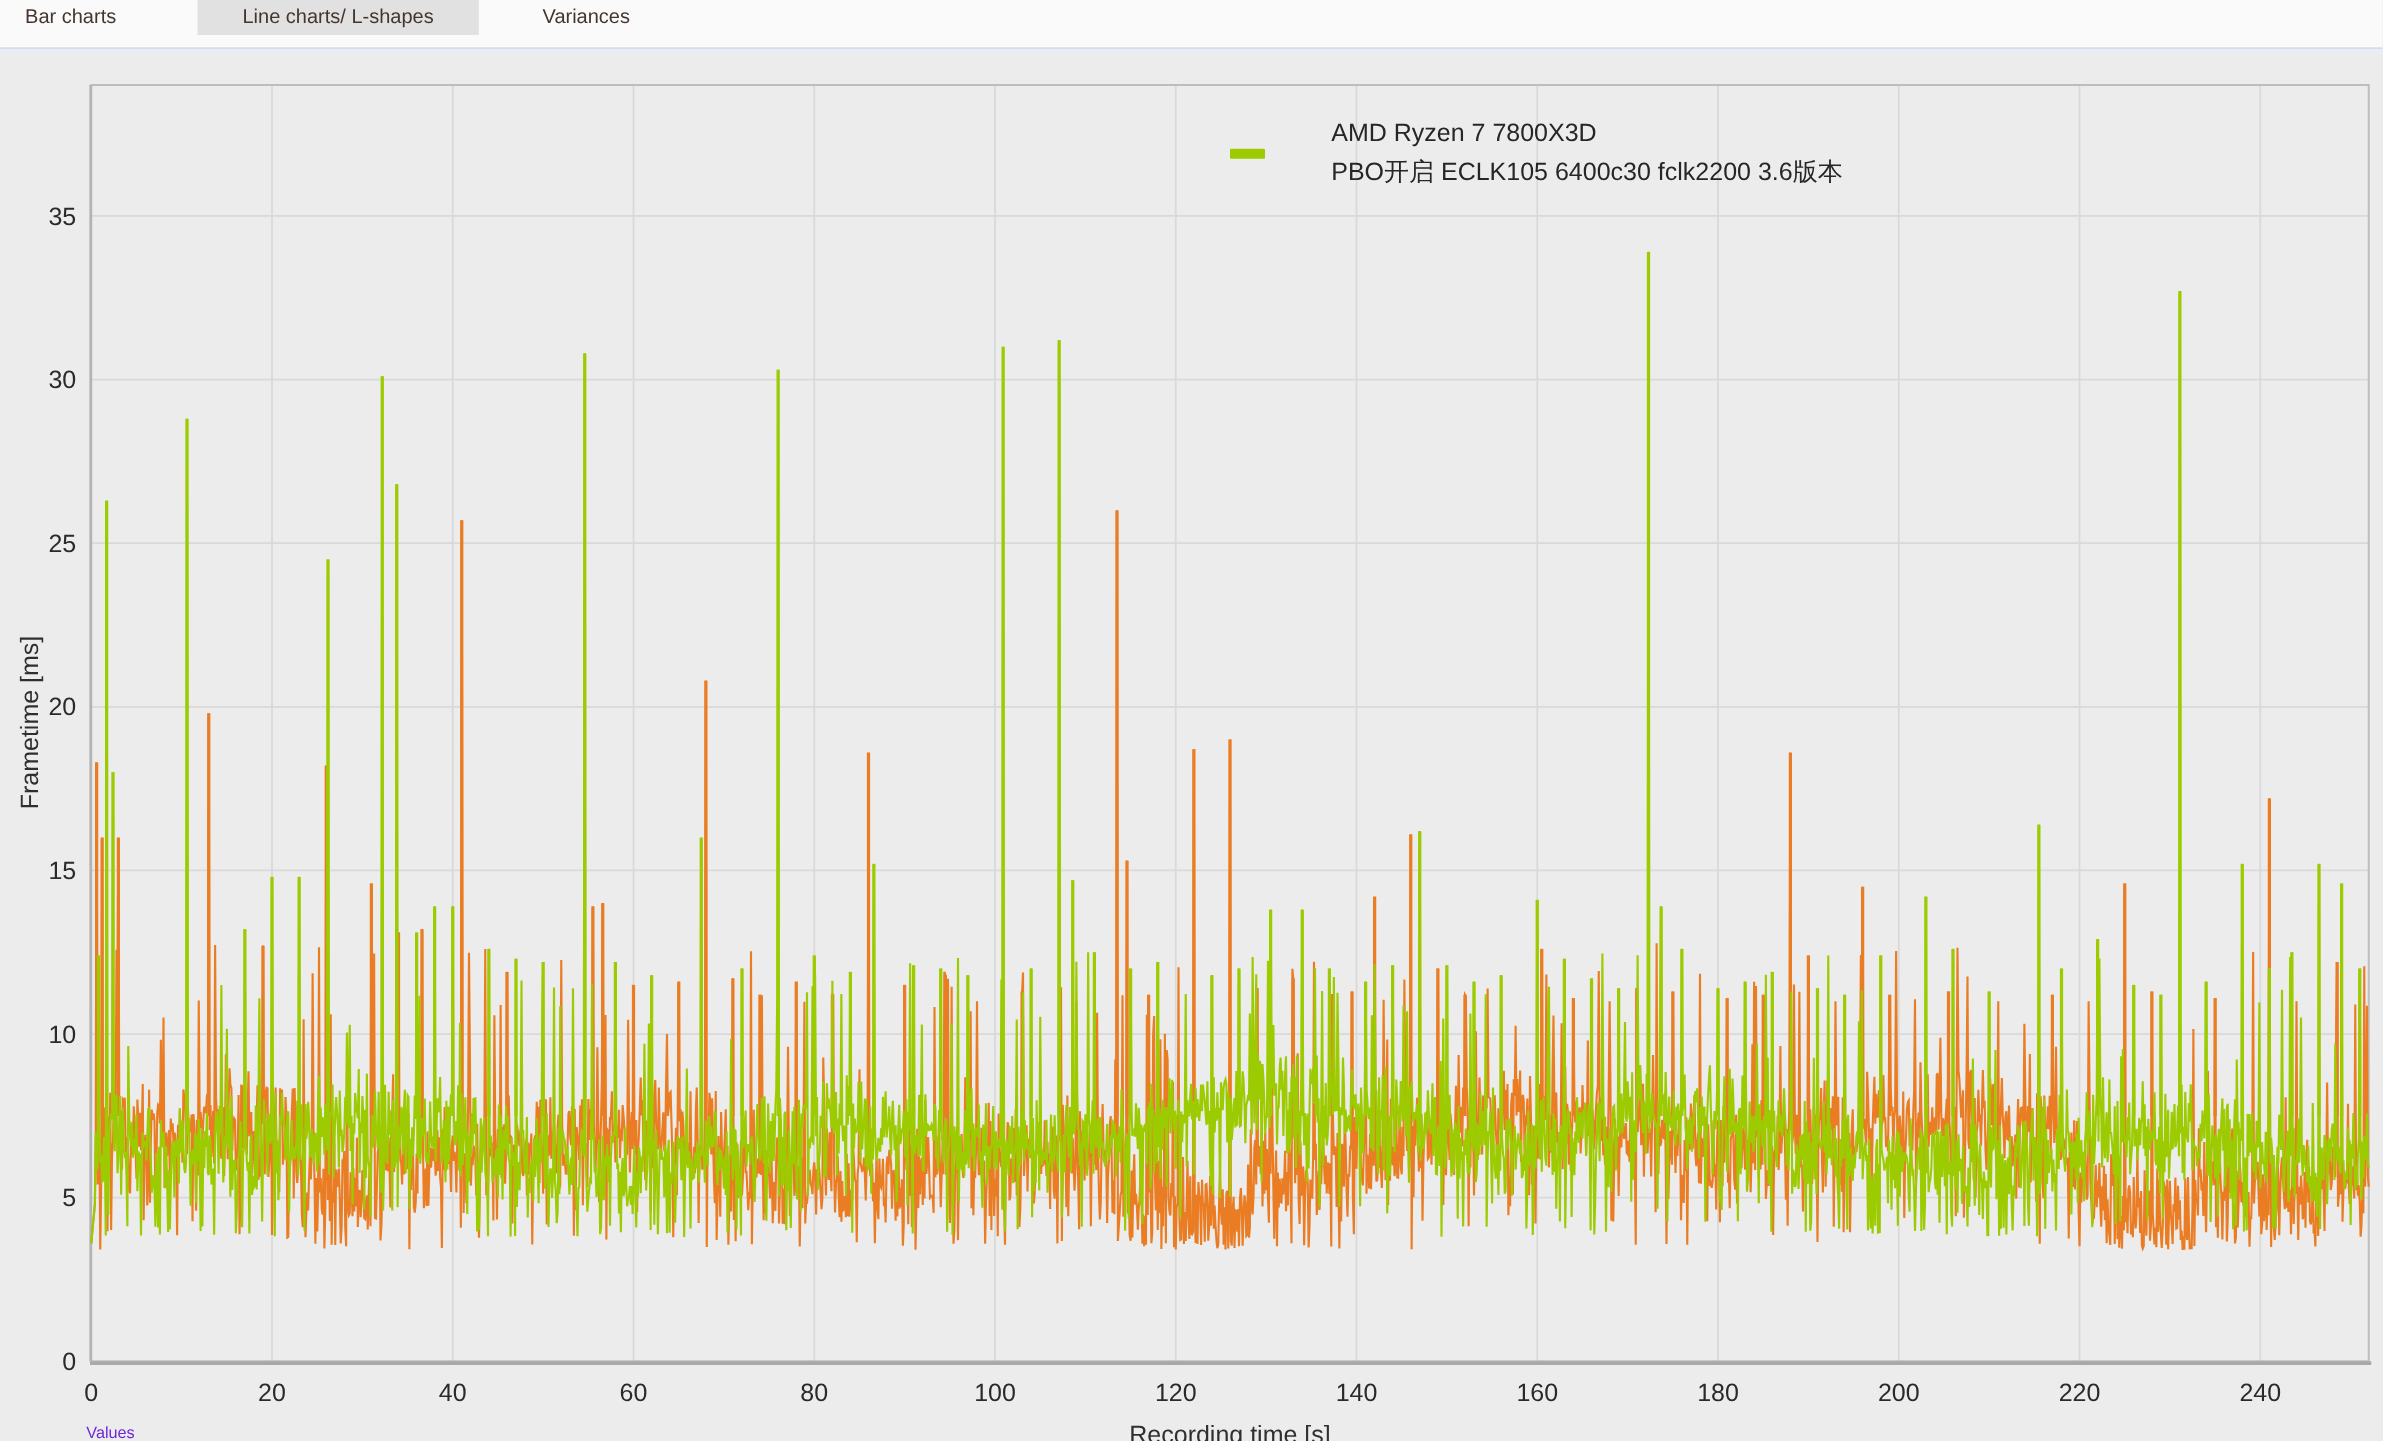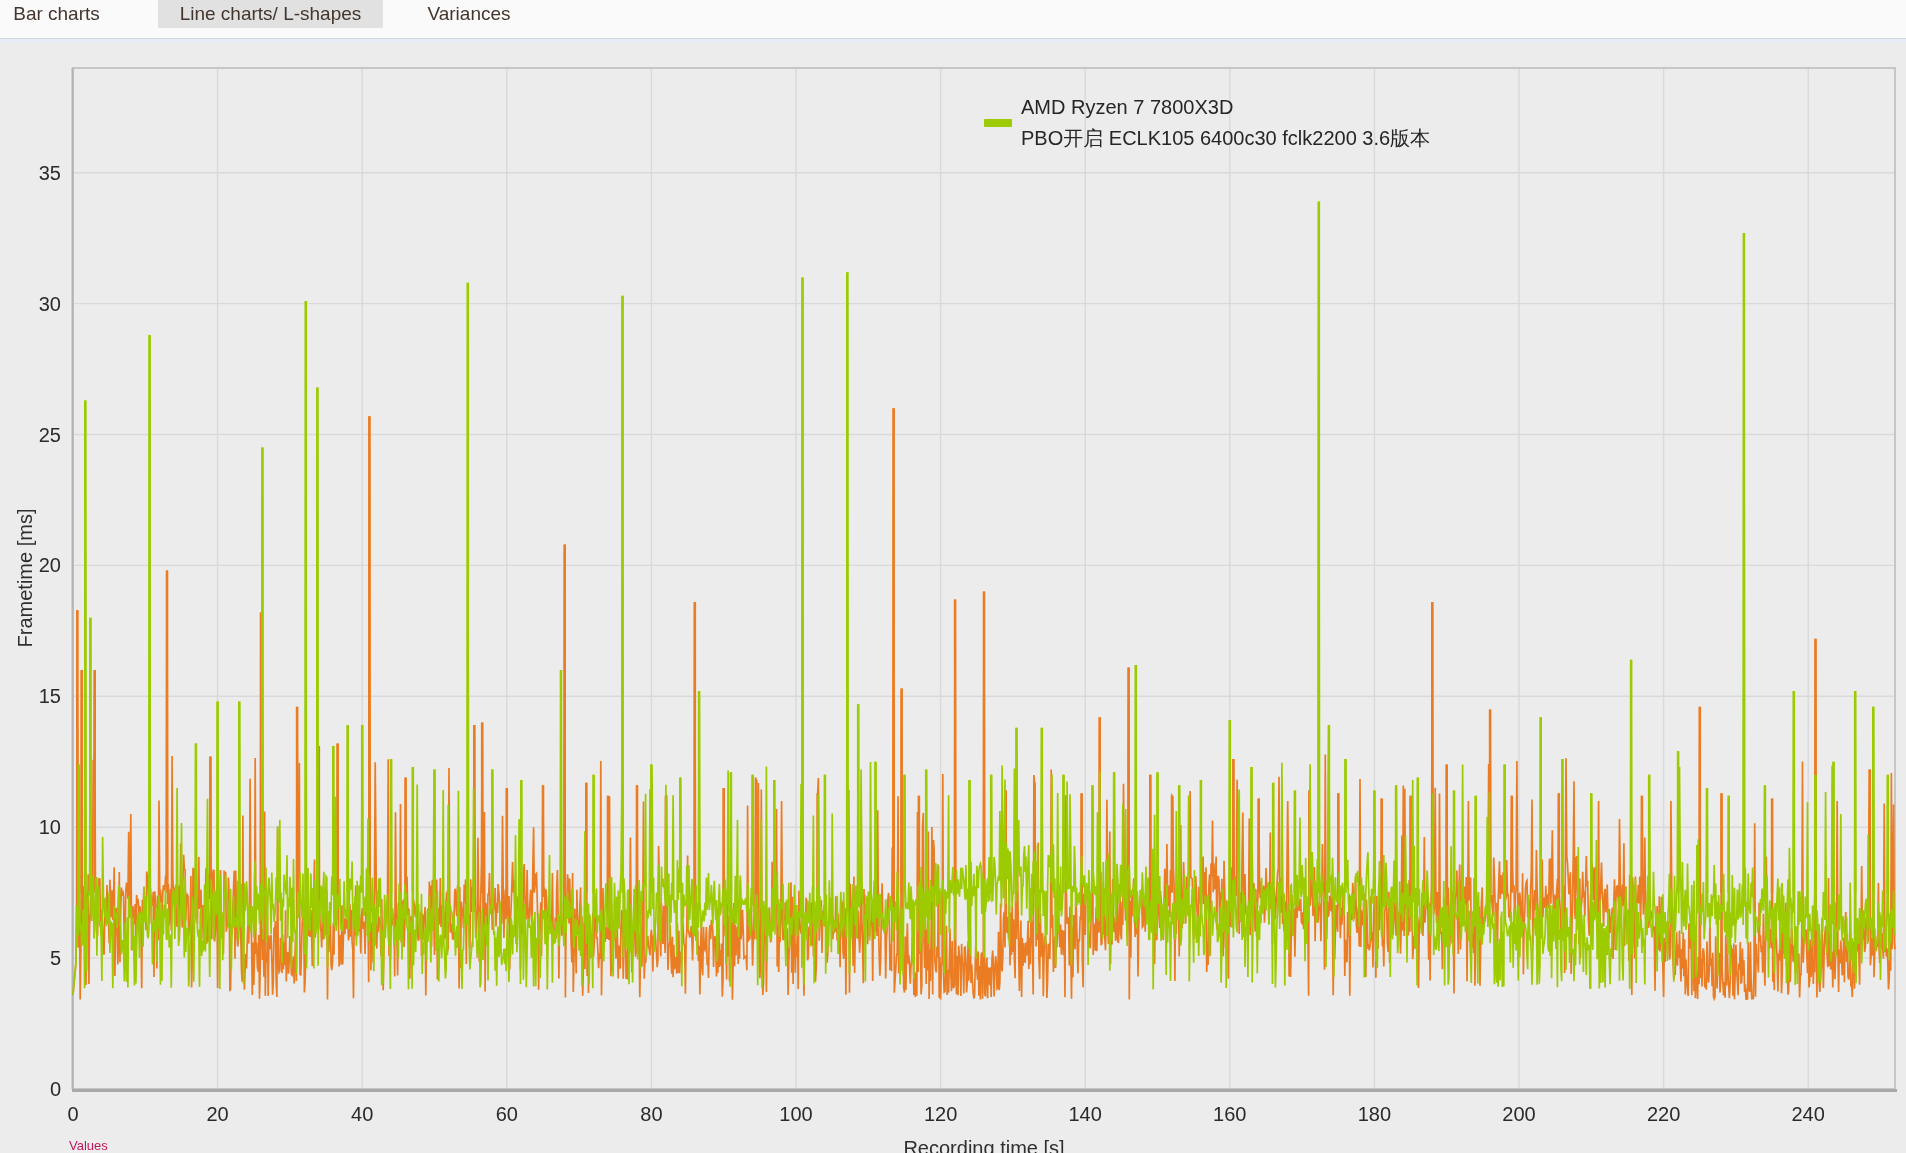--- a/index.html
+++ b/index.html
@@ -3,45 +3,45 @@
 <meta charset="utf-8">
 <style>
   * { margin:0; padding:0; box-sizing:border-box; }
   html,body { width:1906px; height:1153px; overflow:hidden;
     font-family:"Liberation Sans","DejaVu Sans",sans-serif; background:#ececec; }
 
   
   .tabbar { position:absolute; left:0; top:0; width:1906px; height:38px;
     background:#fafafa; display:flex; z-index:10; }
   .tab { height:28px; display:flex; align-items:center; justify-content:center;
-    font-size:19px; color:#44352e; cursor:pointer; white-space:nowrap; }
+    font-size:16px; color:#44352e; cursor:pointer; white-space:nowrap; }
   .tab.t0 { width:113px; }
   .tab.t1 { width:225px; }
   .tab.t2 { width:153px;padding-left:19px; }
   .tab.active { background:#e1e1e1;margin-left:45px; }
   .tab-underline { position:absolute; left:0; top:38px; width:1906px; height:5px;
     background:#e7edf6; border-top:1px solid #d3d6db; z-index:10; }
 
   
   .chart { position:absolute; left:0; top:0; width:1906px; height:1153px; }
   #chart-svg { position:absolute; left:0; top:0;
     font-family:"Liberation Sans","DejaVu Sans",sans-serif; }
 
   .ylabel { position:absolute; left:25px; top:578px;
     transform:translate(-50%,-50%) rotate(-90deg); white-space:nowrap;
     font-size:20px; color:#2f2f2f; }
   .xlabel { position:absolute; left:984px; top:1137px; transform:translateX(-50%);
     white-space:nowrap; font-size:20px; color:#2f2f2f; }
   .values-note { position:absolute; left:69px; top:1138px;
-    font-size:13px; color:#be185d; }
+    font-size:13px; color:#6d28d9; }
 
   
   .legend { position:absolute; top:92px; display:flex; align-items:center; z-index:5; }
   .legend.l0 { left:537px; }
-  .legend.l1 { left:984px; }
+  .legend.l1 { left:984px;gap:44px; }
   .legend .swatch { width:28px; height:8px; border-radius:1px; margin-right:9px; flex:0 0 auto; }
   .legend-text { font-size:20px; line-height:31px; color:#262626; white-space:nowrap; }
 </style>
 </head>
 <body>
 
 <div class="chart">
   <svg id="chart-svg" width="1906" height="1153">
       <defs>
         <clipPath id="plotclip">

